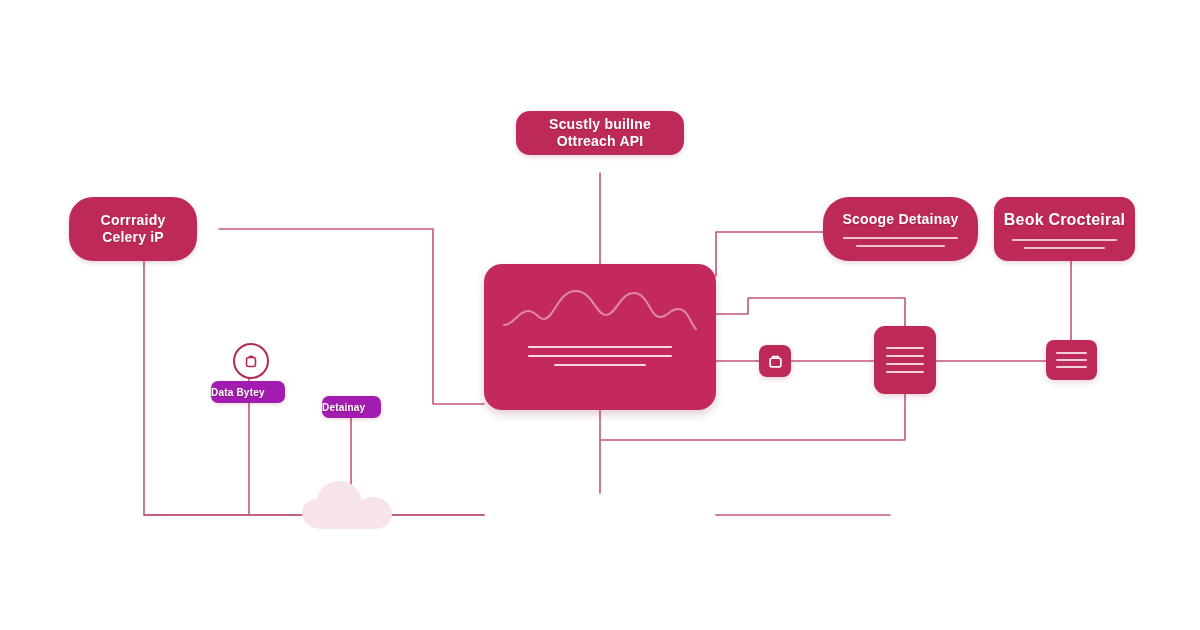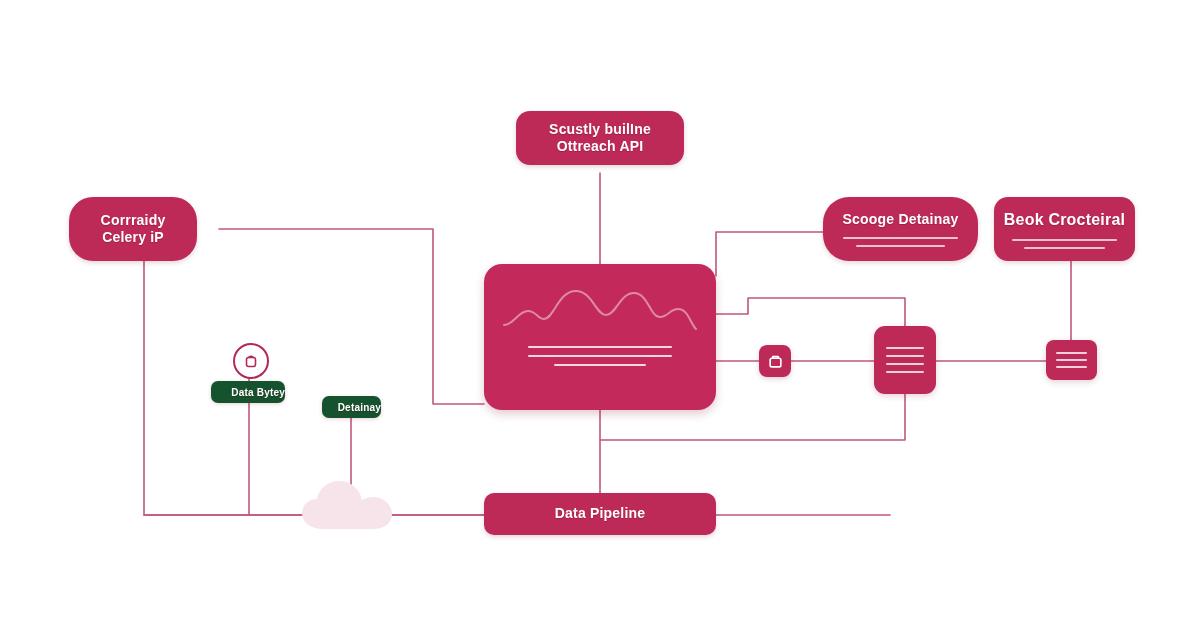--- a/index.html
+++ b/index.html
@@ -43,43 +43,43 @@
   }
   .node-label {
     font-weight: bold;
     letter-spacing: 0.2px;
     line-height: 1.25;
     text-shadow: 0 1px 1px rgba(90,10,40,0.35);
     white-space: pre-line;
   }
 
   
-  .node-top        { left: 516px; top: 111px;  width: 168px; height: 54px;  border-radius: 14px; font-size: 14px; }
+  .node-top        { left: 516px; top: 111px;  width: 168px; height: 44px;  border-radius: 14px; font-size: 14px; }
   .node-left       { left: 69px;  top: 197px;  width: 128px; height: 64px;  border-radius: 24px; font-size: 14px; }
   .node-right-1    { left: 823px; top: 197px;  width: 155px; height: 64px;  border-radius: 26px; font-size: 14px; }
   .node-right-2    { left: 994px; top: 197px;  width: 141px; height: 64px;  border-radius: 14px; font-size: 16px; }
   .node-pipeline   { left: 484px; top: 493px;  width: 232px; height: 42px;  border-radius: 10px; font-size: 14px; }
 
   .node-main {
     left: 484px; top: 264px;
     width: 232px; height: 146px;
     border-radius: 18px;
     background: #c32a5b;
     box-shadow: 0 4px 10px rgba(120, 20, 55, 0.22);
     justify-content: flex-start;
   }
 
   
   .pill {
     position: absolute;
     box-sizing: border-box;
     display: flex;
     align-items: center;
-    justify-content: flex-end;
-    background: #14532d;
+    justify-content: flex-start;
+    background: #a21caf;
     color: #ffffff;
     border-radius: 7px;
     font-size: 10px;
     font-weight: bold;
     letter-spacing: 0.2px;
     text-shadow: 0 1px 1px rgba(90,10,40,0.4);
     box-shadow: 0 1px 4px rgba(120, 20, 55, 0.2);
   }
   .pill-dataentry { left: 211px; top: 381px; width: 74px; height: 22px; }
   .pill-exec      { left: 322px; top: 396px; width: 59px; height: 22px; }
@@ -264,23 +264,20 @@
                  C168,32 170,24 178,24 C188,24 190,38 196,44" fill="none" stroke="rgba(255,255,255,0.45)" stroke-width="2" stroke-linecap="round"></path>
       </svg>
     </div>
     <div class="main-lines">
       <div class="main-line ml-a"></div>
       <div class="main-line ml-b"></div>
       <div class="main-line ml-c"></div>
     </div>
   </div>
 
-  <div class="node node-pipeline">
-    <div class="node-label">Data Pipeline</div>
-  </div>
 
   <div class="circle-badge">
     <svg width="14" height="14" viewBox="0 0 14 14" xmlns="http://www.w3.org/2000/svg">
       <rect x="2.5" y="3.5" width="9" height="9" rx="2" fill="none" stroke="#b3285a" stroke-width="1.6"></rect>
       <path d="M5,3.5 C5,1.8 9,1.8 9,3.5" fill="none" stroke="#b3285a" stroke-width="1.6" stroke-linecap="round"></path>
     </svg>
   </div>
 
   <div class="pill pill-dataentry">
     <span>Data Bytey</span>

